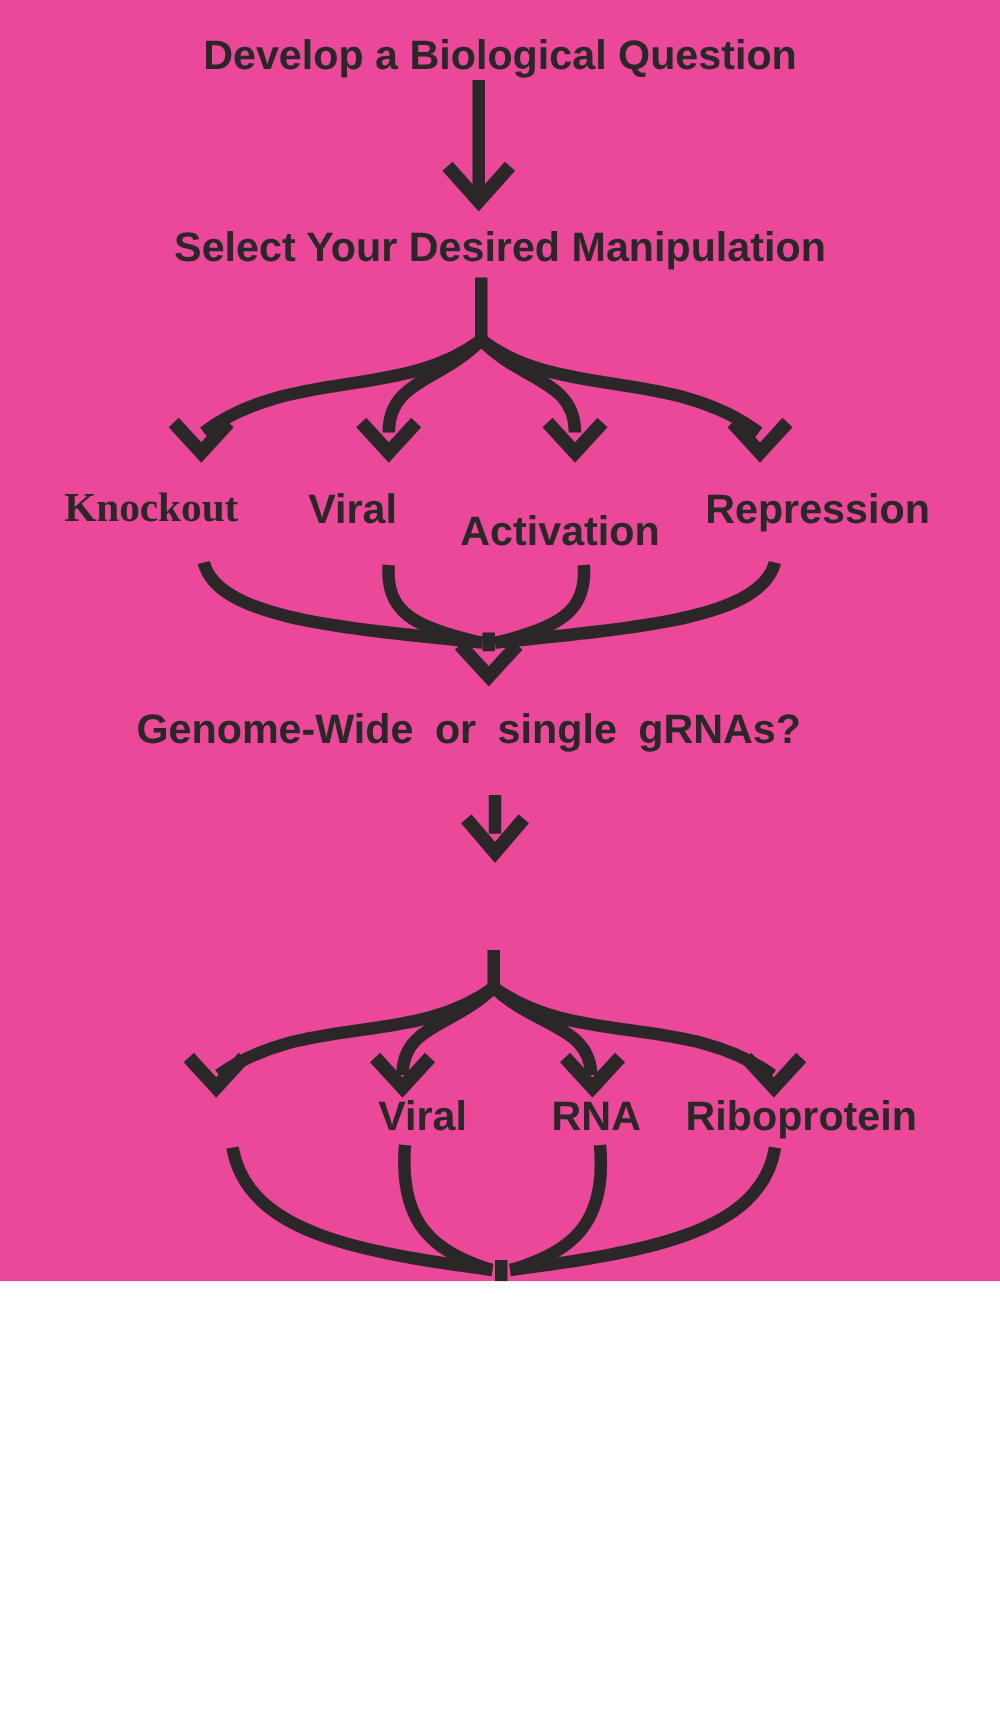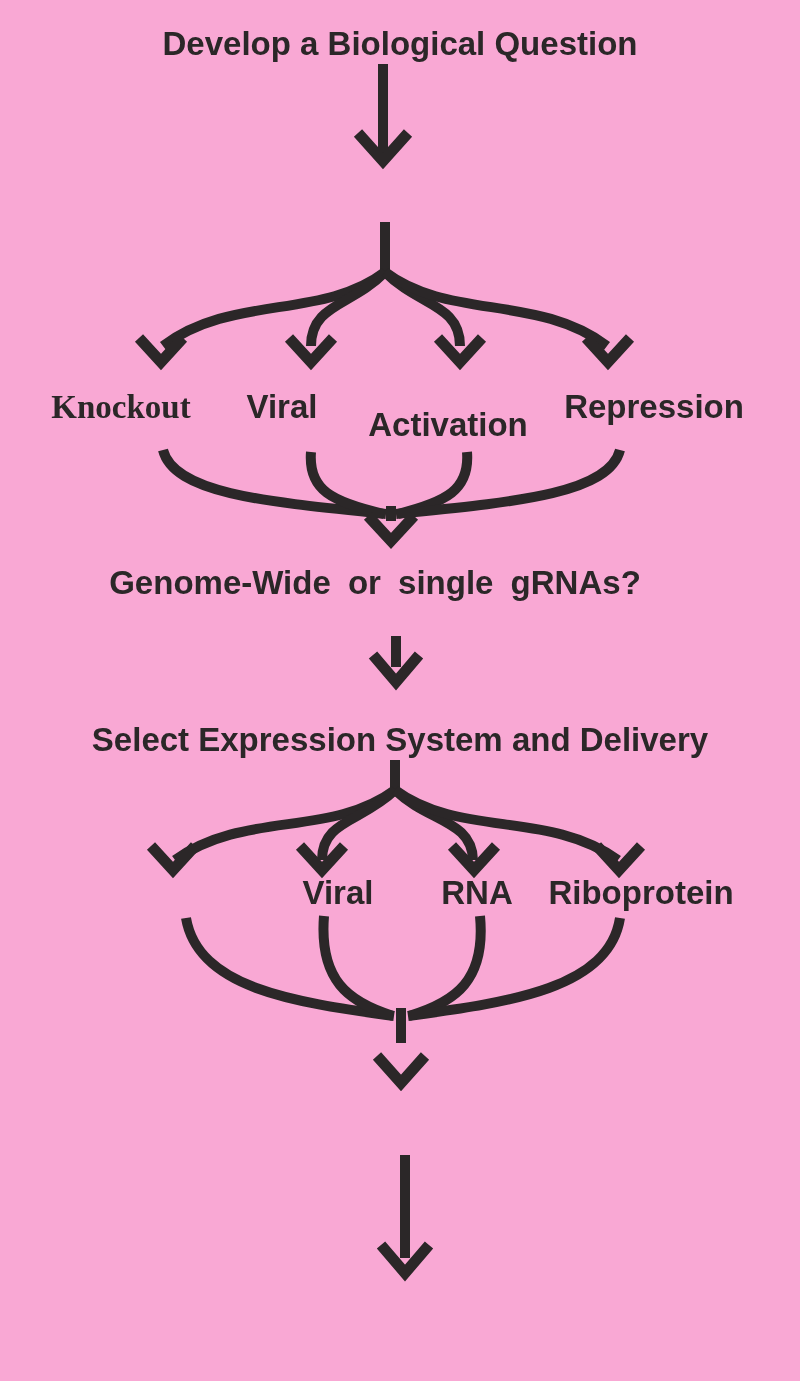--- a/index.html
+++ b/index.html
@@ -3,22 +3,22 @@
 <meta charset="utf-8">
 <style>
   html, body {
     margin: 0;
     padding: 0;
     background: #ffffff;
   }
   .canvas {
     position: relative;
     width: 800px;
-    height: 1381px;
-    background: #f9a8d4;
+    height: 1025px;
+    background: #ec4899;
     overflow: hidden;
     font-family: "Liberation Sans", "DejaVu Sans", sans-serif;
   }
   .arrow-layer {
     position: absolute;
     left: 0;
     top: 0;
     width: 800px;
     height: 1381px;
   }
@@ -100,28 +100,28 @@
     <path class="curve" d="M480 916 C486 980 456 1002 409 1016"></path>
     <path class="curve" d="M620 918 C609 988 512 1002 408 1016"></path>
     <path class="curve" d="M401 1008 V1043"></path>
     <path class="head" d="M377 1056 L401 1083 L425 1056"></path>
 
     <path class="curve" d="M405 1155 V1258"></path>
     <path class="head" d="M381 1245 L405 1273 L429 1245"></path>
   </svg>
 
   <div class="t s1">Develop a Biological Question</div>
+  <div class="t s2">Select Your Desired Manipulation</div>
 
   <div class="t m1">Knockout</div>
   <div class="t m2">Viral</div>
   <div class="t m3">Activation</div>
   <div class="t m4">Repression</div>
 
   <div class="t s3">Genome-Wide or single gRNAs?</div>
-  <div class="t s4">Select Expression System and Delivery</div>
 
   <div class="t d2">Viral</div>
   <div class="t d3">RNA</div>
   <div class="t d4">Riboprotein</div>
 
 
 
 </div>
 
 </body></html>

